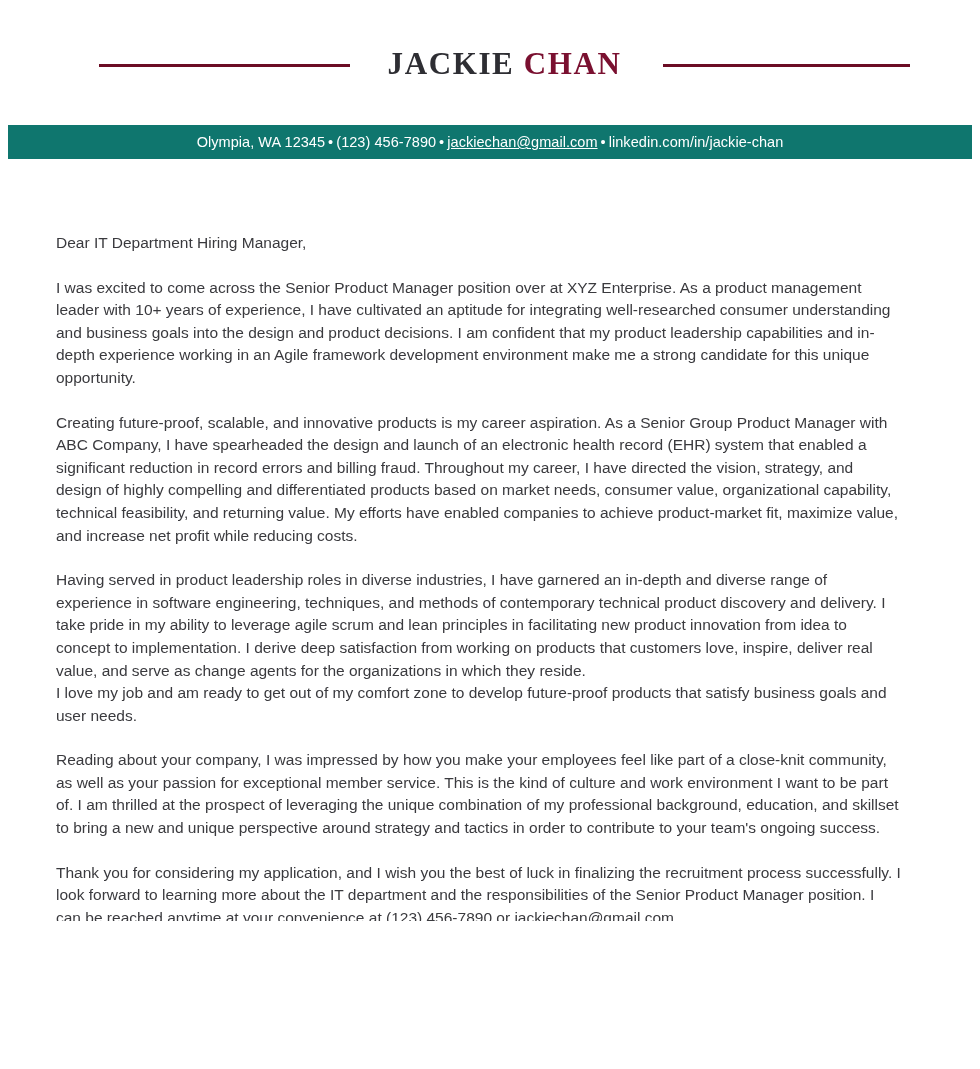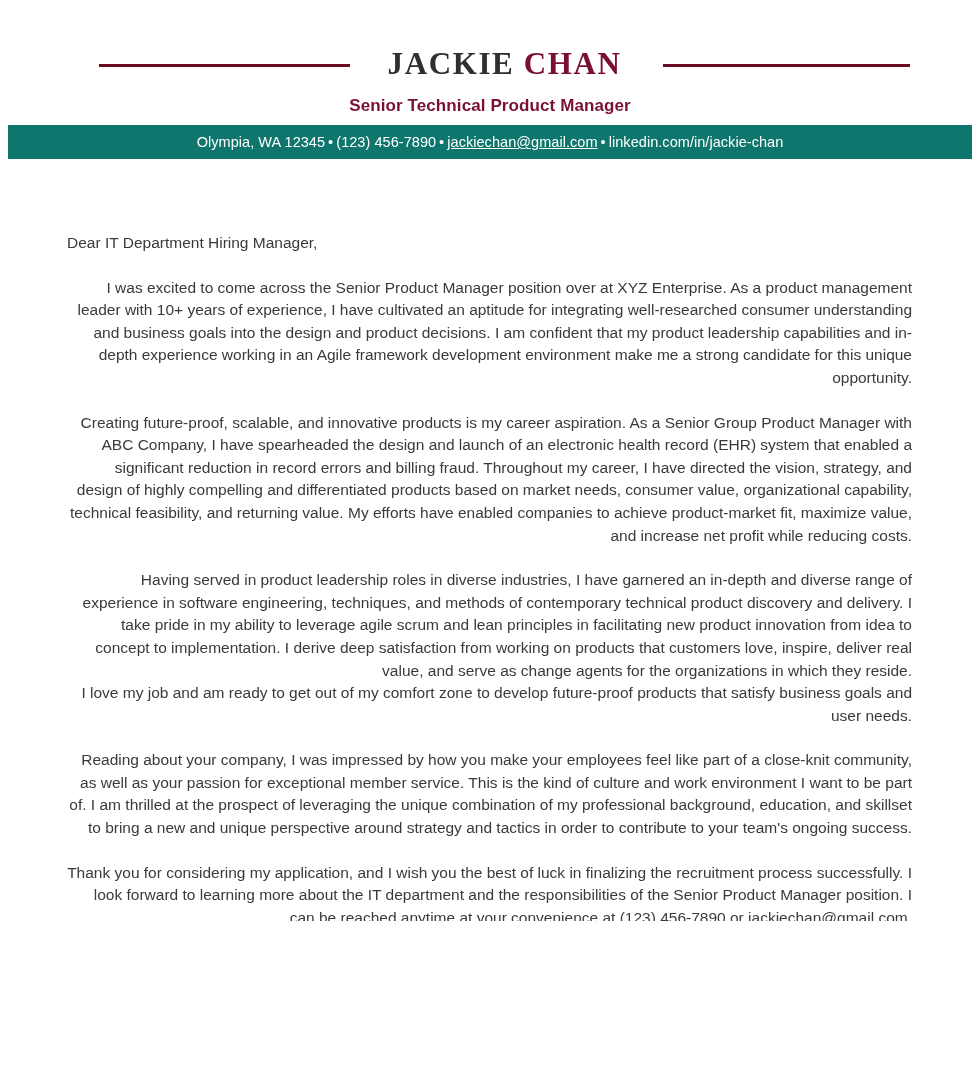--- a/index.html
+++ b/index.html
@@ -99,38 +99,38 @@
     padding: 0 3px;
   }
   .contact-email {
     color: #ffffff;
     text-decoration: underline;
   }
 
   
   .body-area {
     position: absolute;
-    left: 67px;
+    left: 56px;
     top: 232px;
     width: 845px;
   }
 
   .salutation {
     font-size: 15.5px;
     color: #3a3a3e;
     line-height: 22.6px;
     margin: 0 0 22px 0;
   }
 
   .para {
     font-size: 15.5px;
     color: #3a3a3e;
     line-height: 22.6px;
     margin: 0 0 22px 0;
-    text-align: right;
+    text-align: left;
   }
 
   .closing {
     position: absolute;
     left: 67px;
     top: 1011px;
     width: 845px;
     font-size: 15.5px;
     color: #3a3a3e;
     line-height: 22.6px;
@@ -141,21 +141,20 @@
 <body>
 
 <div class="page">
 
   <div class="header">
     <div class="name-row">
       <div class="rule rule-left"></div>
       <div class="name"><span class="first">JACKIE</span> <span class="last">CHAN</span></div>
       <div class="rule rule-right"></div>
     </div>
-    <div class="subtitle">Senior Technical Product Manager</div>
   </div>
 
   <div class="contact-bar">
     <div class="contact-text"><span>Olympia, WA 12345</span><span class="sep">•</span><span>(123) 456-7890</span><span class="sep">•</span><a class="contact-email" href="#">jackiechan@gmail.com</a><span class="sep">•</span><span>linkedin.com/in/jackie-chan</span></div>
   </div>
 
   <div class="body-area">
     <p class="salutation">Dear IT Department Hiring Manager,</p>
     <p class="para">I was excited to come across the Senior Product Manager position over at XYZ Enterprise. As a product management leader with 10+ years of experience, I have cultivated an aptitude for integrating well-researched consumer understanding and business goals into the design and product decisions. I am confident that my product leadership capabilities and in-depth experience working in an Agile framework development environment make me a strong candidate for this unique opportunity.</p>
     <p class="para">Creating future-proof, scalable, and innovative products is my career aspiration. As a Senior Group Product Manager with ABC Company, I have spearheaded the design and launch of an electronic health record (EHR) system that enabled a significant reduction in record errors and billing fraud. Throughout my career, I have directed the vision, strategy, and design of highly compelling and differentiated products based on market needs, consumer value, organizational capability, technical feasibility, and returning value. My efforts have enabled companies to achieve product-market fit, maximize value, and increase net profit while reducing costs.</p>

